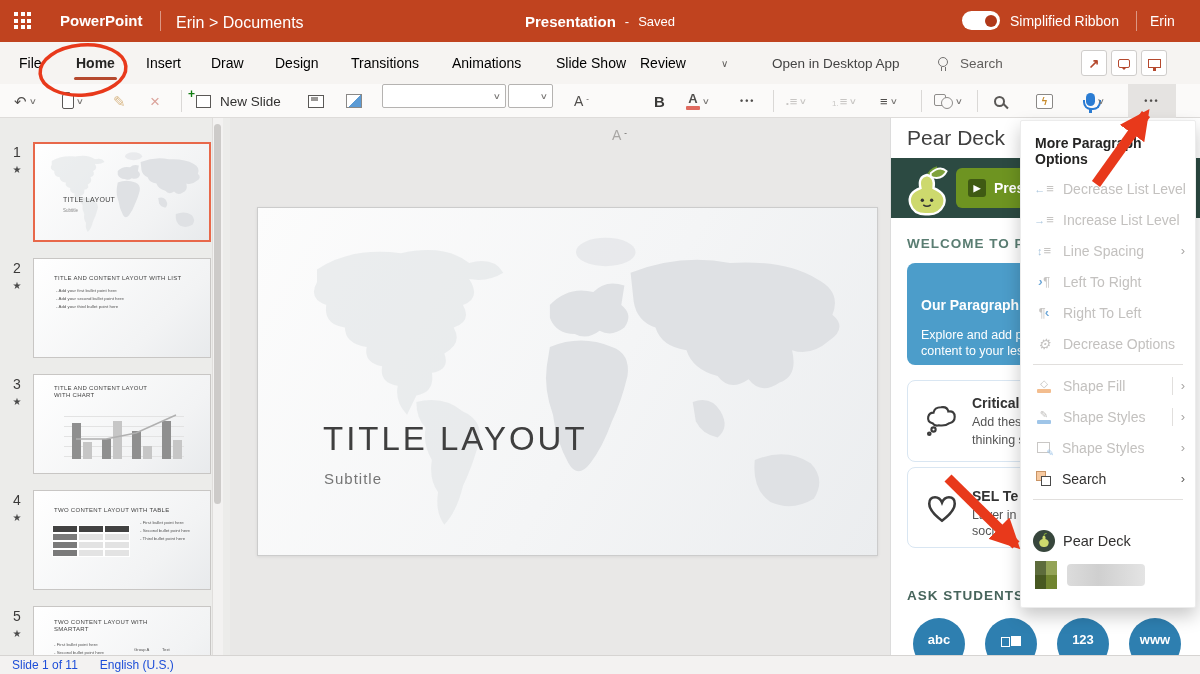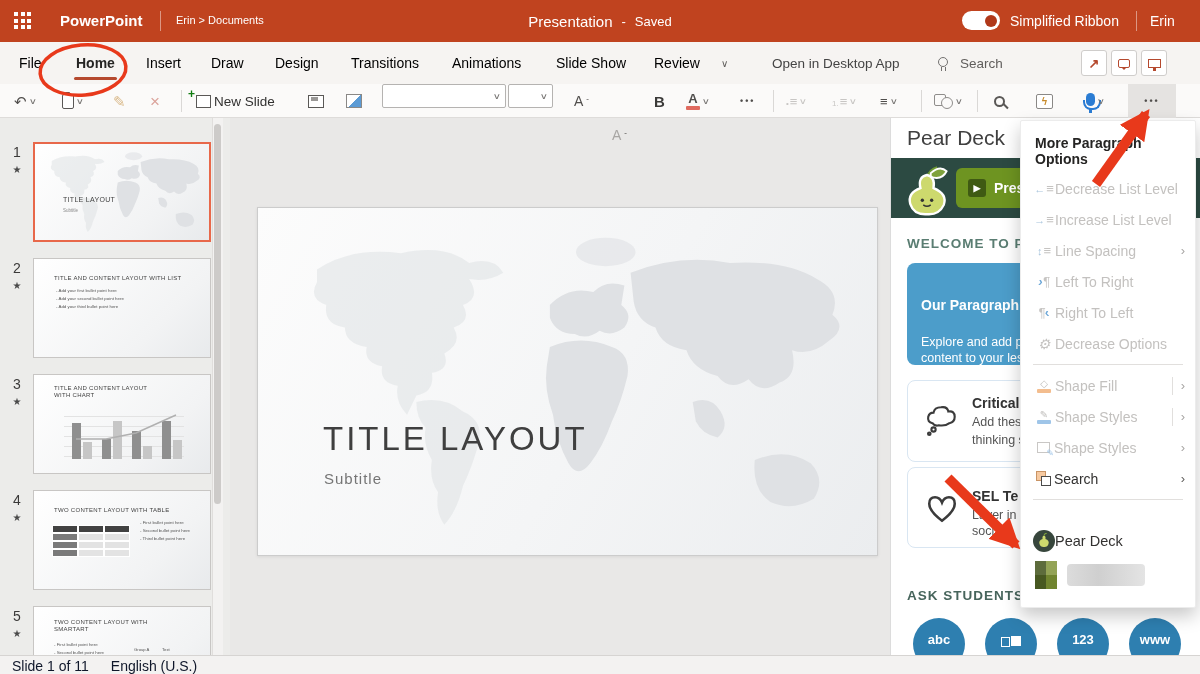--- a/index.html
+++ b/index.html
@@ -6,23 +6,23 @@
   *{box-sizing:border-box}
   .screen{position:relative;width:1200px;height:674px;overflow:hidden;
     font-family:"Liberation Sans",sans-serif;background:#e9e8e7;-webkit-font-smoothing:antialiased}
 
   
   .topbar{position:absolute;left:0;top:0;width:1200px;height:42px;background:#c0431f;color:#fff;z-index:4}
   .waffle{position:absolute;left:14px;top:12px;display:grid;grid-template-columns:repeat(3,4px);grid-gap:2.5px}
   .waffle i{width:4px;height:4px;background:#fff;display:block}
   .tb-app{position:absolute;left:60px;top:12px;font-size:15px;font-weight:700}
   .tb-div{position:absolute;width:1px;height:20px;background:rgba(255,255,255,.45);top:11px}
-  .tb-crumb{position:absolute;left:176px;top:14px;font-size:11px}
+  .tb-crumb{position:absolute;left:176px;top:14px;font-size:16px}
   .tb-center{position:absolute;left:0;top:0;width:100%;height:42px;display:flex;align-items:center;justify-content:center;gap:9px}
-  .tb-title{font-size:15px;font-weight:400}
+  .tb-title{font-size:15px;font-weight:700}
   .tb-dash,.tb-saved{font-size:13px}
   .tog{position:absolute;left:962px;top:11px;width:38px;height:19px;background:#fff;border-radius:10px}
   .tog::after{content:"";position:absolute;right:3px;top:3.5px;width:12px;height:12px;border-radius:50%;background:#b0381a}
   .tb-toggle-label{position:absolute;left:1010px;top:13px;font-size:14px}
   .tb-user{position:absolute;left:1150px;top:13px;font-size:14px}
 
   
   .tabrow{position:absolute;left:0;top:42px;width:1200px;height:42px;background:#f6f4f2;z-index:3}
   .tab{position:absolute;top:13px;font-size:14px;color:#000000;cursor:default}
   .tab.active{font-weight:700;color:#252423}
@@ -109,38 +109,38 @@
   
   .pearpanel{position:absolute;left:890px;top:118px;width:310px;height:537px;background:#fff;border-left:1px solid #dcdcdc;overflow:hidden;z-index:2}
   .pp-title{position:absolute;left:16px;top:8px;font-size:21px;color:#404040}
   .pp-banner{position:absolute;left:0;top:40px;width:310px;height:60px;background:#2c4a42}
   .pp-present{position:absolute;left:65px;top:10px;width:130px;height:40px;background:#6e9421;border-radius:6px;
     display:flex;align-items:center;gap:8px;padding-left:12px;color:#fff;font-size:14px;font-weight:700}
   .pp-present .pf{width:18px;height:18px;background:#3f5a13;border-radius:3px;color:#fff;font-size:9px;display:flex;align-items:center;justify-content:center}
   .pp-welcome{position:absolute;left:16px;top:118px;font-size:13.5px;font-weight:700;letter-spacing:1px;color:#5a7d72;white-space:nowrap}
   .pp-blue{position:absolute;left:16px;top:145px;width:160px;height:102px;background:#4c9dca;border-radius:8px;color:#fff;padding:34px 0 0 14px}
   .pp-blue .t{font-size:14px;font-weight:700;white-space:nowrap}
-  .pp-blue .l{font-size:12.5px;margin-top:22px;white-space:nowrap}
+  .pp-blue .l{font-size:12.5px;margin-top:15px;white-space:nowrap}
   .pp-card{position:absolute;left:16px;width:160px;background:#fff;border:1px solid #d9e6f2;border-radius:8px}
   .pp-card .ct{position:absolute;left:64px;top:14px;font-size:14px;font-weight:700;color:#333;white-space:nowrap}
   .pp-card .cl{position:absolute;left:64px;font-size:12.5px;color:#555;white-space:nowrap}
   .pp-ask{position:absolute;left:16px;top:470px;font-size:13.5px;font-weight:700;letter-spacing:1px;color:#47655c;white-space:nowrap}
   .pcircle{position:absolute;top:500px;width:52px;height:52px;border-radius:50%;background:#2e7fb0;color:#fff;
     display:flex;align-items:flex-start;justify-content:center;padding-top:14px;font-size:13px;font-weight:700}
   .sqs{position:relative;width:20px;height:12px;margin-top:4px}
   .sqs::before{content:"";position:absolute;left:0;top:1px;width:7px;height:8px;border:1.5px solid #fff}
   .sqs::after{content:"";position:absolute;right:0;top:0;width:10px;height:10px;background:#fff}
 
   
   .dropdown{position:absolute;left:1020px;top:120px;width:176px;height:488px;background:#fff;border:1px solid #ececec;
     border-radius:2px;box-shadow:0 8px 18px rgba(0,0,0,.22);z-index:20;padding-top:6px}
   .mhead{padding:8px 14px 6px;font-size:14px;font-weight:700;color:#252423}
   .mrow{height:31px;display:flex;align-items:center;padding:0 10px 0 12px;font-size:14px;color:#323130}
   .mrow.dis .mlabel{color:#c3c1bf}
-  .mlabel{flex:1;margin-left:0;white-space:nowrap;overflow:hidden}
+  .mlabel{flex:1;margin-left:8px;white-space:nowrap;overflow:hidden}
   .mi{width:22px;display:flex;align-items:center;justify-content:center;flex:none}
   .mi .arr{color:#a8c4dc;font-size:11px}
   .mi .arrb{color:#6fa8d8;font-size:13px;font-weight:700}
   .mi .lns{color:#c6c4c2;font-size:13px;margin-left:1px}
   .mi .pg{color:#c6c4c2;font-size:13px}
   .mi .gear{color:#c6c4c2;font-size:14px}
   .msub{color:#a8a6a4;font-size:13px}
   .msub.dark{color:#605e5c}
   .msplit{width:1px;height:18px;background:#e1dfdd;margin-right:8px}
   .mdivider{height:1px;background:#e1dfdd;margin:5px 12px}
@@ -156,21 +156,21 @@
   .ia::after{content:"";position:absolute;right:0;bottom:0;width:8px;height:8px;background:#fff;border:1.5px solid #4a4a4a}
   .peari{width:22px;height:22px;border-radius:50%;background:#37463c;display:flex;align-items:center;justify-content:center;flex:none}
   .mrow.pearrow{height:34px;margin-top:24px;font-weight:400}
   .censor-row{height:34px;display:flex;align-items:center;padding:0 10px 0 14px;gap:10px}
   .censor-icon{width:22px;height:28px;background:
      linear-gradient(90deg,#5d6c3c 0 50%,#93a356 50% 100%),
      linear-gradient(#0000 0 50%,#c3cf8c 50% 100%);background-blend-mode:multiply}
   .censor-bar{width:78px;height:22px;border-radius:4px;background:linear-gradient(90deg,#dcdcdc,#cfcfcf 40%,#e4e4e4)}
 
   
-  .statusbar{position:absolute;left:0;top:655px;width:1200px;height:19px;background:#f3f2f1;border-top:1px solid #d6d4d2;z-index:15;font-size:14px;color:#0f172a}
+  .statusbar{position:absolute;left:0;top:655px;width:1200px;height:19px;background:#f3f2f1;border-top:1px solid #d6d4d2;z-index:15;font-size:12px;color:#1d4ed8}
   .sb-left{position:absolute;left:12px;top:2px;display:flex;gap:22px}
   .sb-right{position:absolute;right:6px;top:0;height:19px;display:flex;align-items:center;gap:14px}
   .sb-ibox{height:19px;display:flex;align-items:center;padding:0 7px}
   .sb-ibox.active{background:#d0cece}
   .nico{width:13px;height:2px;background:#555;box-shadow:0 4px 0 #555;position:relative;margin-top:3px}
   .nico::before{content:"";position:absolute;top:-7px;left:3px;border:3.5px solid transparent;border-bottom:5px solid #555}
   .nv{width:14px;height:11px;border:1.5px solid #555;position:relative;background:#fff}
   .nv::before{content:"";position:absolute;left:1px;top:1px;width:4px;height:6px;background:#555}
   .gv{position:relative;width:13px;height:13px}
   .gv::before{content:"";position:absolute;left:0;top:0;width:5px;height:5px;background:#555;box-shadow:8px 0 #555,0 8px #555,8px 8px #555}
@@ -232,21 +232,21 @@
 
   <nav class="tabrow">
     <span class="tab" style="left:19px">File</span>
     <span class="tab active" style="left:76px">Home</span>
     <span class="tab" style="left:146px">Insert</span>
     <span class="tab" style="left:211px">Draw</span>
     <span class="tab" style="left:275px">Design</span>
     <span class="tab" style="left:351px">Transitions</span>
     <span class="tab" style="left:452px">Animations</span>
     <span class="tab" style="left:556px">Slide Show</span>
-    <span class="tab" style="left:654px">Review</span>
+    <span class="tab" style="left:640px">Review</span>
     <span class="tab-chev" style="left:721px">∨</span>
     <span class="open-desktop">Open in Desktop App</span>
     <span class="bulb"></span>
     <span class="search-label">Search</span>
     <span class="rbox" style="left:1081px">
         <span class="g">↗</span>
       </span>
     <span class="rbox" style="left:1111px">
         <span class="bub"></span>
       </span>
@@ -266,21 +266,21 @@
       </span>
     <span class="ti" style="left:113px">
         <span class="glyph" style="color:#d9b98a">✎</span>
       </span>
     <span class="ti" style="left:150px">
         <span class="glyph" style="color:#dba39b;font-size:17px">×</span>
       </span>
     <span class="tdiv" style="left:181px"></span>
     <span class="ti" style="left:196px">
       <span class="ns"></span>
-      <span style="font-size:13.5px;color:#323130;margin-left:0">New Slide</span>
+      <span style="font-size:13.5px;color:#323130;margin-left:6px">New Slide</span>
     </span>
     <span class="ti" style="left:308px">
         <span class="lay">
           <i></i>
         </span>
       </span>
     <span class="ti" style="left:346px">
         <span class="des"></span>
       </span>
     <span class="ti sel" style="left:382px;width:124px">

